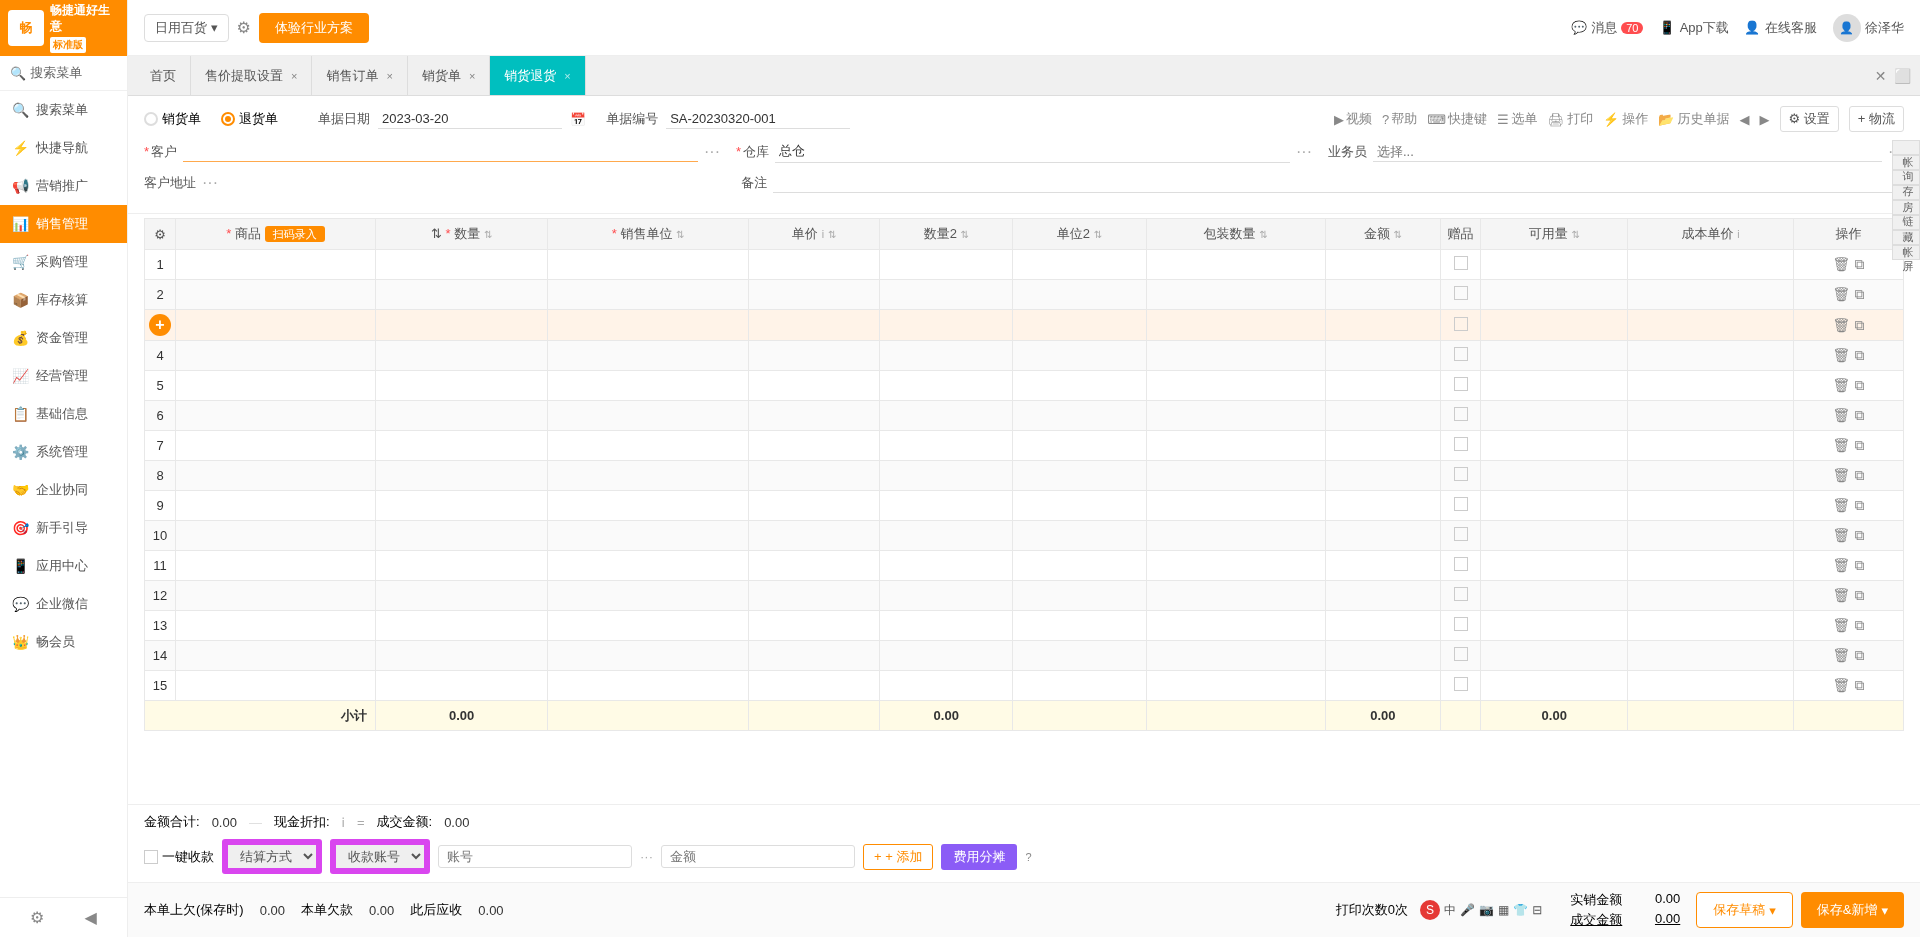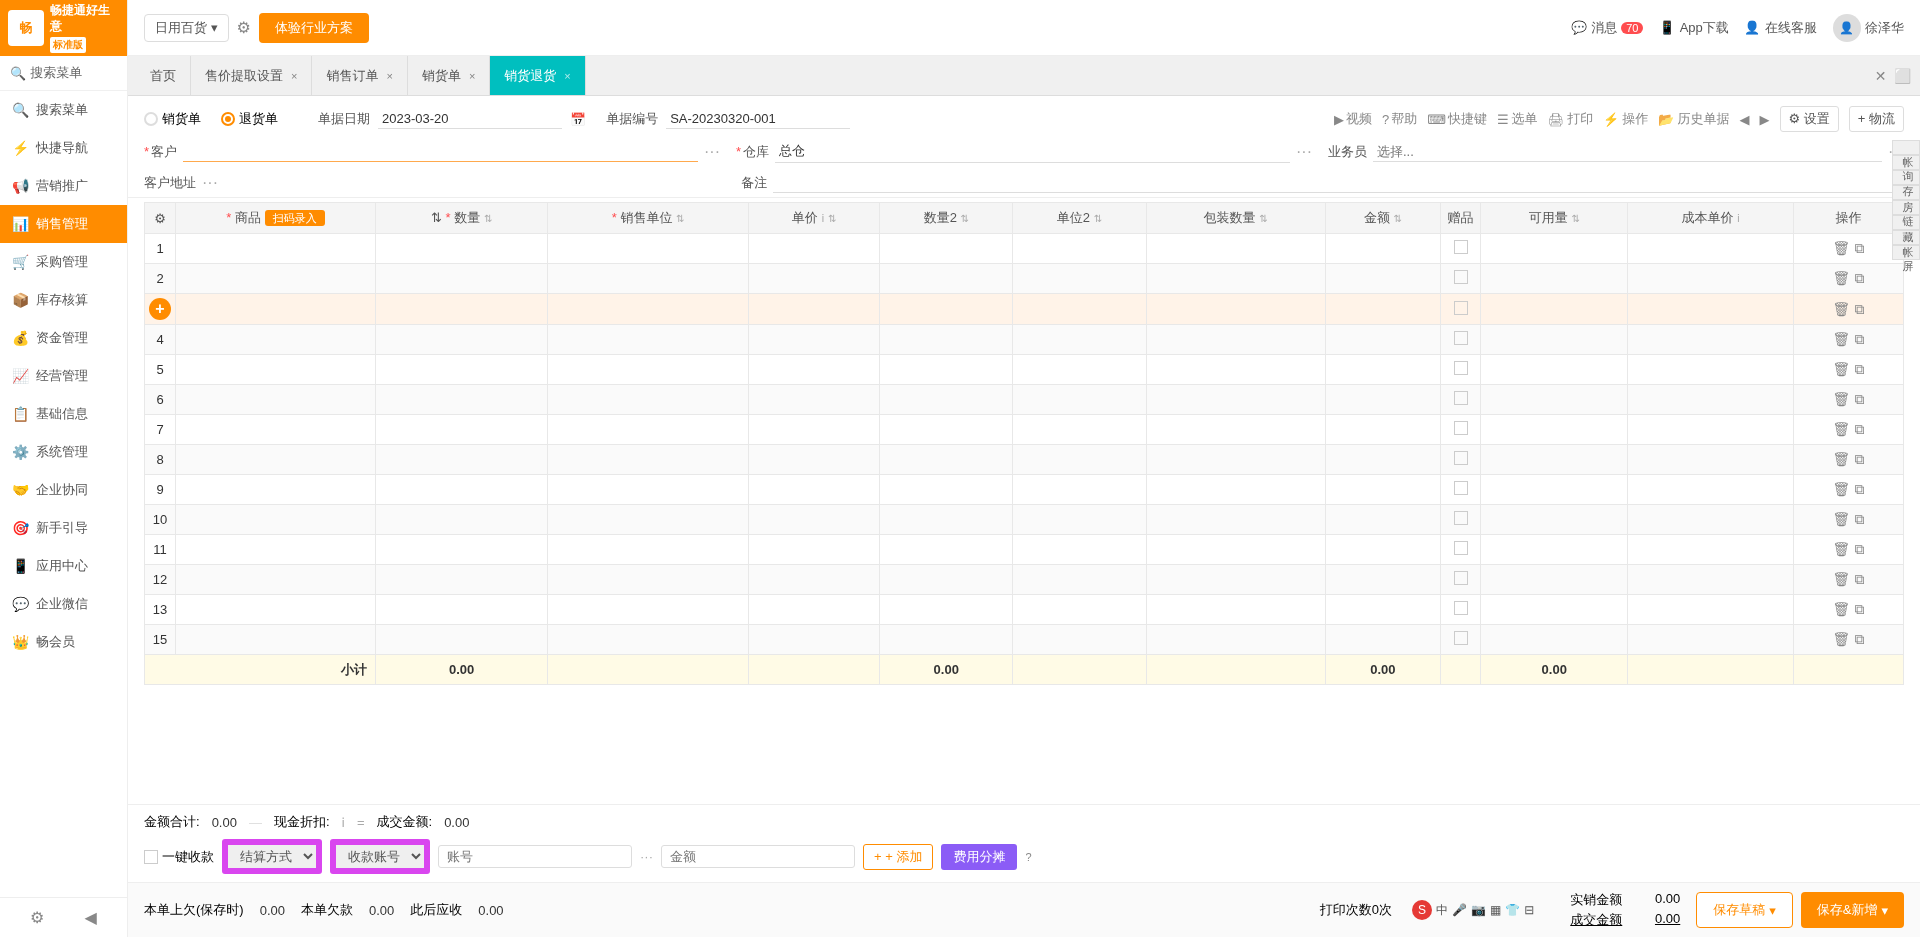--- a/index.html
+++ b/index.html
@@ -301,21 +301,21 @@
           <span class="field-label">仓库</span>
           <span style="color:#333; border-bottom:1px solid #ddd; padding:2px 4px; flex:1;">总仓</span>
           <span class="field-dots">···</span>
         </div>
         <div style="display:flex; align-items:center; gap:6px; flex:1;">
           <span class="field-label">业务员</span>
           <input class="input-text" type="text" style="flex: 1 1 0%; min-width: 120px; border-bottom: 1px solid rgb(221, 221, 221);" placeholder="选择...">
           <span class="field-dots">···</span>
         </div>
       </div>
-      <div style="display:flex; gap:16px; margin-bottom:4px;">
+      <div style="display:flex; gap:16px; margin-bottom:20px;">
         <div style="display:flex; align-items:center; gap:6px; flex:1;">
           <span class="field-label">客户地址</span>
           <span class="field-dots">···</span>
         </div>
         <div style="display:flex; align-items:center; gap:6px; flex:2;">
           <span class="field-label">备注</span>
           <input class="input-text" type="text" style="flex: 1 1 0%; border-bottom: 1px solid rgb(221, 221, 221);">
         </div>
       </div>
     </div>
@@ -553,20 +553,35 @@
               <td></td>
               <td></td>
               <td></td>
               <td class="checkbox-cell"><div class="checkbox"></div></td>
               <td></td>
               <td></td>
               <td><span class="icon-btn">🗑</span><span class="icon-btn">⧉</span></td>
             </tr>
             <tr>
               <td class="row-num">13</td>
+              <td></td>
+              <td></td>
+              <td></td>
+              <td></td>
+              <td></td>
+              <td></td>
+              <td></td>
+              <td></td>
+              <td class="checkbox-cell"><div class="checkbox"></div></td>
+              <td></td>
+              <td></td>
+              <td><span class="icon-btn">🗑</span><span class="icon-btn">⧉</span></td>
+            </tr>
+            <tr>
+              <td class="row-num">14</td>
               <td></td>
               <td></td>
               <td></td>
               <td></td>
               <td></td>
               <td></td>
               <td></td>
               <td></td>
               <td class="checkbox-cell"><div class="checkbox"></div></td>
               <td></td>
@@ -642,21 +657,21 @@
 
     <div style="display:flex; align-items:center; justify-content:space-between; padding:8px 16px; background:#fafafa; border-top:1px solid #eee;">
       <div style="display:flex; align-items:center; gap:16px;">
         <span>本单上欠(保存时)</span>
         <span style="color:#333;">0.00</span>
         <span>本单欠款</span>
         <span style="color:#333;">0.00</span>
         <span>此后应收</span>
         <span style="color:#333;">0.00</span>
       </div>
-      <div style="display:flex; align-items:center; gap:20px;">
+      <div style="display:flex; align-items:center; gap:12px;">
         <span>打印次数0次</span>
         <div style="display:flex; align-items:center; gap:4px;">
           <span style="background:#e53935; color:#fff; border-radius:50%; width:20px; height:20px; display:inline-flex; align-items:center; justify-content:center; font-size:12px;">S</span>
           <span style="font-size:12px; color:#555;">中</span>
           <span style="font-size:12px; color:#555;">🎤</span>
           <span style="font-size:12px; color:#555;">📷</span>
           <span style="font-size:12px; color:#555;">▦</span>
           <span style="font-size:12px; color:#555;">👕</span>
           <span style="font-size:12px; color:#555;">⊟</span>
         </div>

